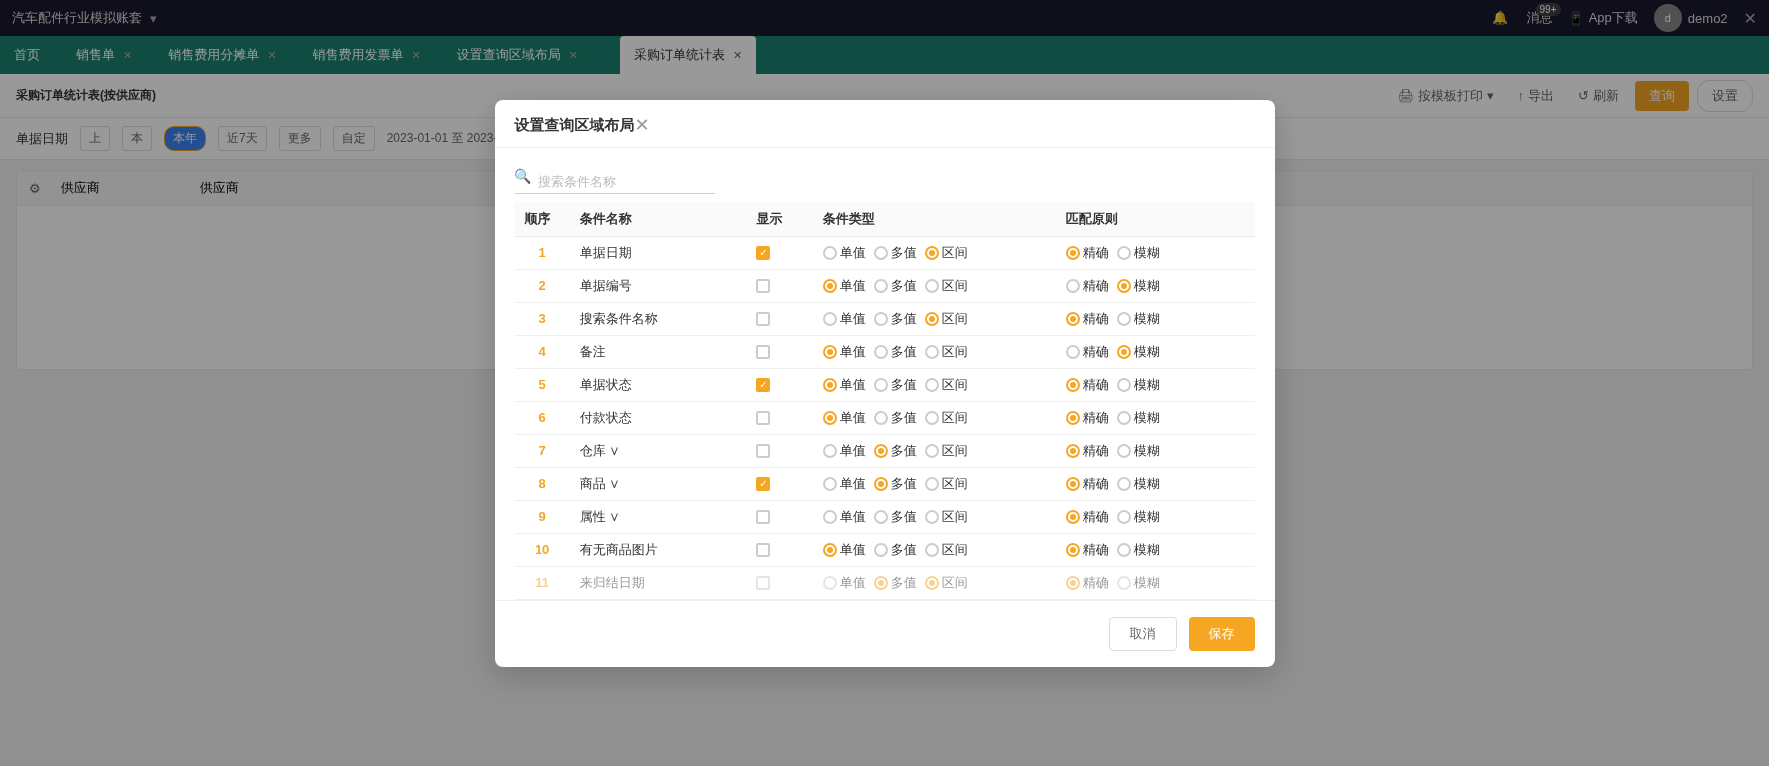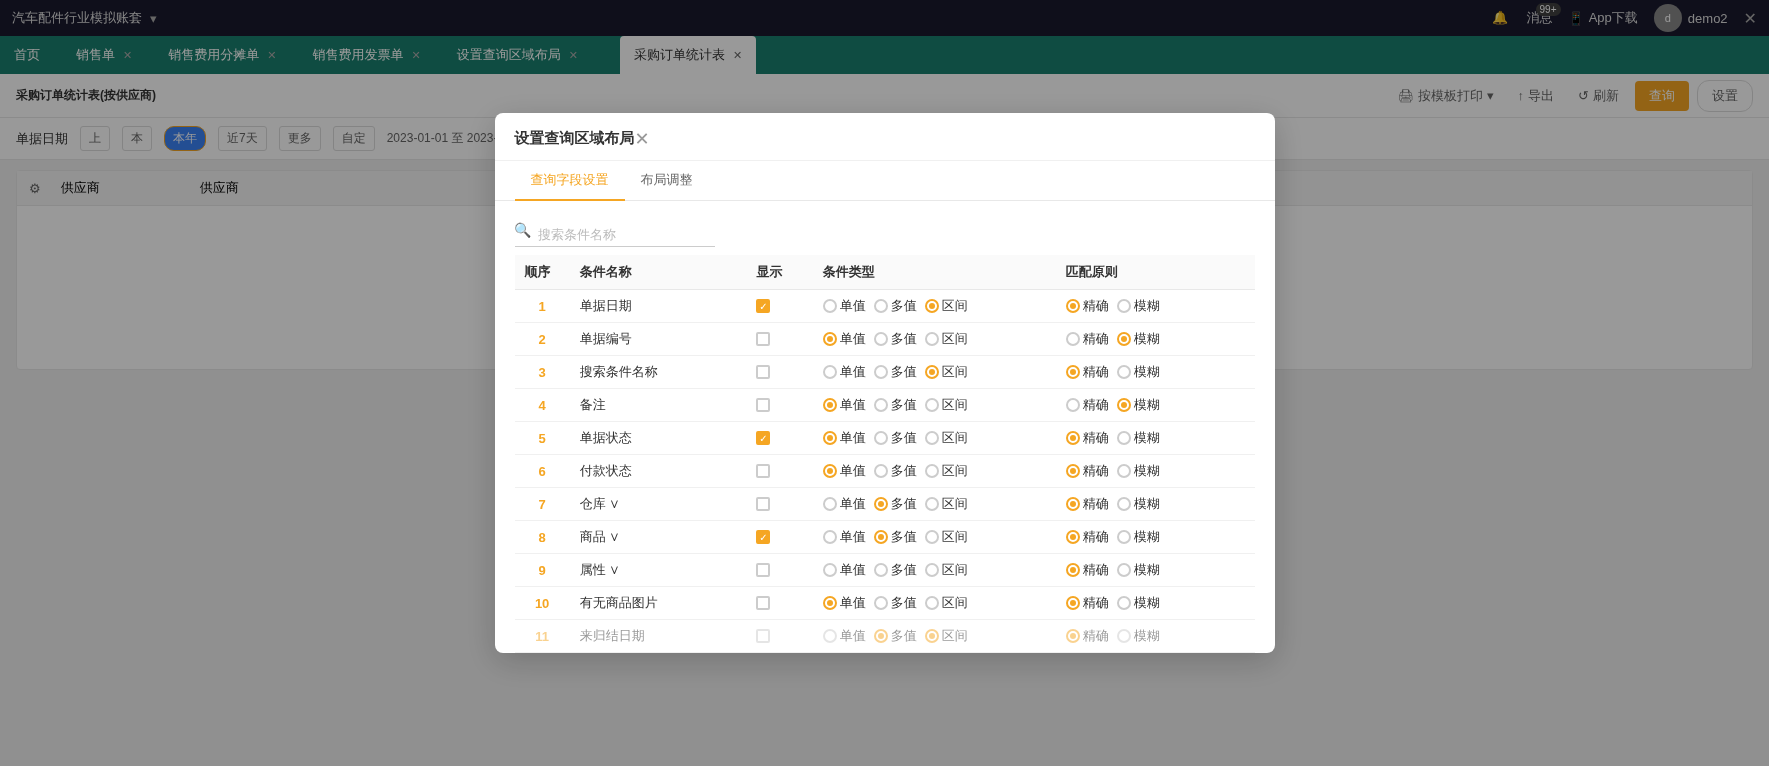--- a/index.html
+++ b/index.html
@@ -343,24 +343,20 @@
 </div>
 
 <div class="overlay">
   <div class="dialog">
 
     <div class="dialog-header">
       <span class="dialog-title">设置查询区域布局</span>
       <span class="dialog-close">✕</span>
     </div>
 
-    <div class="dialog-tabs">
-      <div class="dialog-tab active">查询字段设置</div>
-      <div class="dialog-tab">布局调整</div>
-    </div>
 
     <div class="dialog-search">
       <div class="search-box">
         <span class="search-icon-char">🔍</span>
         <input class="search-input" type="text" placeholder="搜索条件名称" style="">
       </div>
     </div>
 
     <div class="dialog-table-wrap">
       <table class="dialog-table">
@@ -757,15 +753,19 @@
                     <div class="radio-circle"></div>
                     <span>模糊</span>
                   </div>
                 </div>
               </td>
             </tr>
           </tbody>
       </table>
     </div>
 
+    <div class="dialog-footer">
+      <button class="btn-cancel">取消</button>
+      <button class="btn-save">保存</button>
+    </div>
 
   </div>
 </div>
 
 </body></html>

